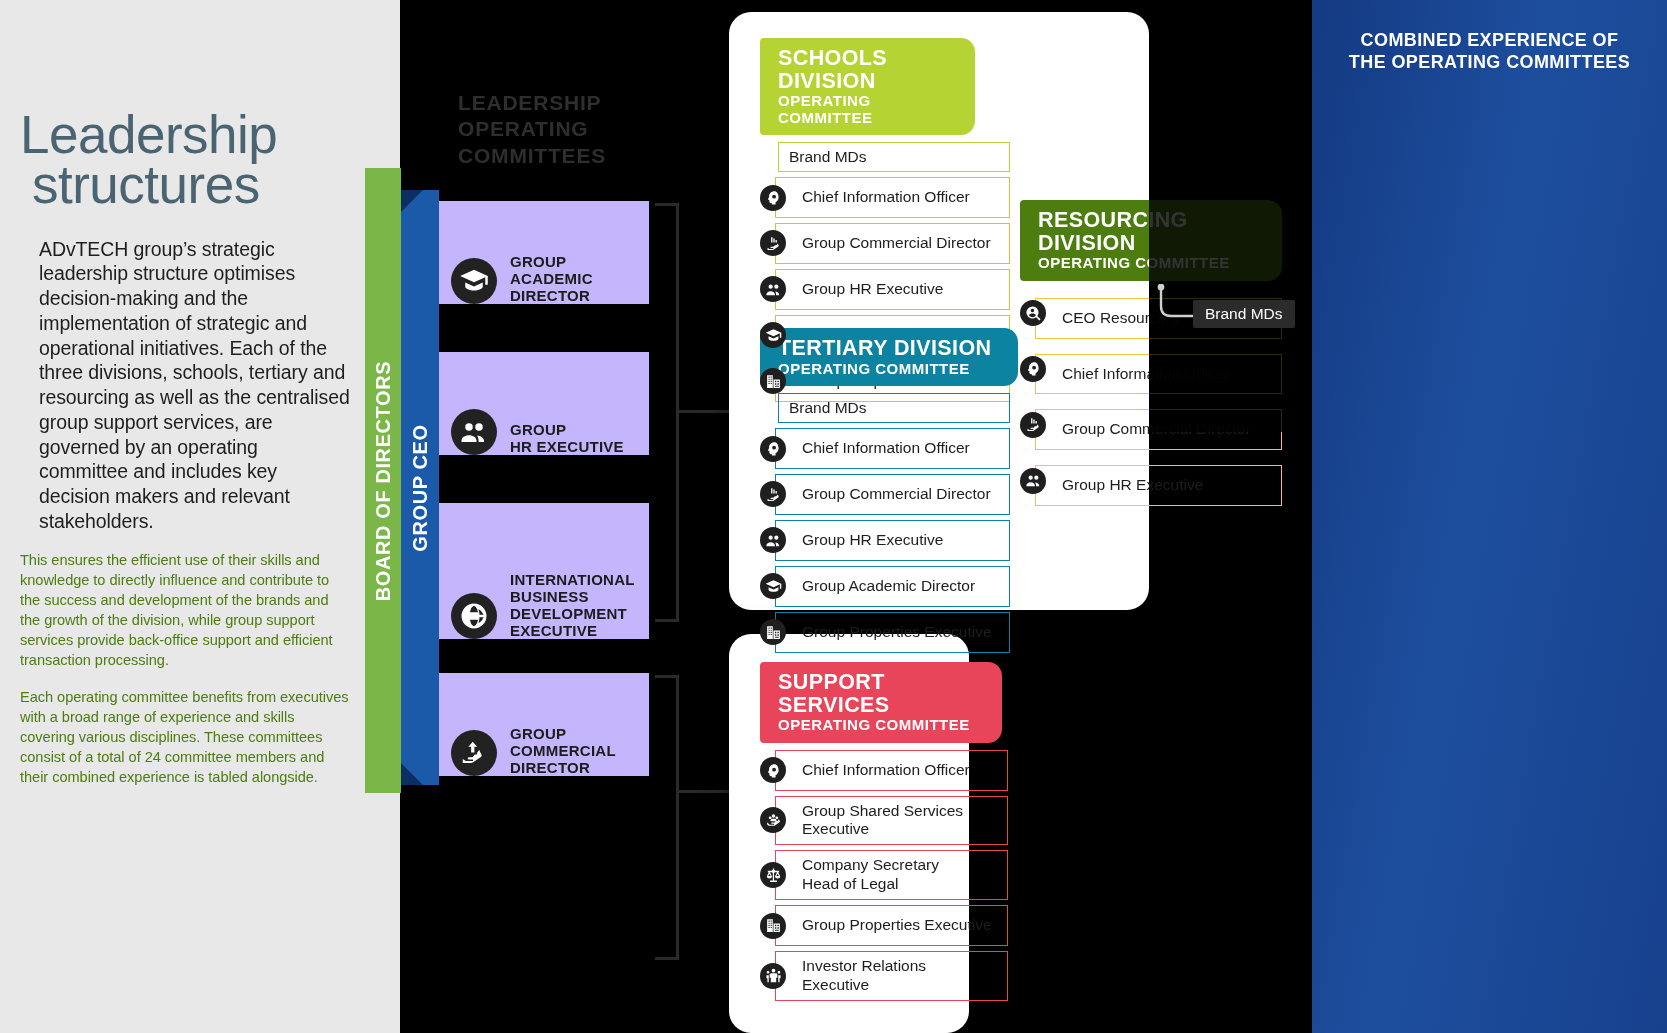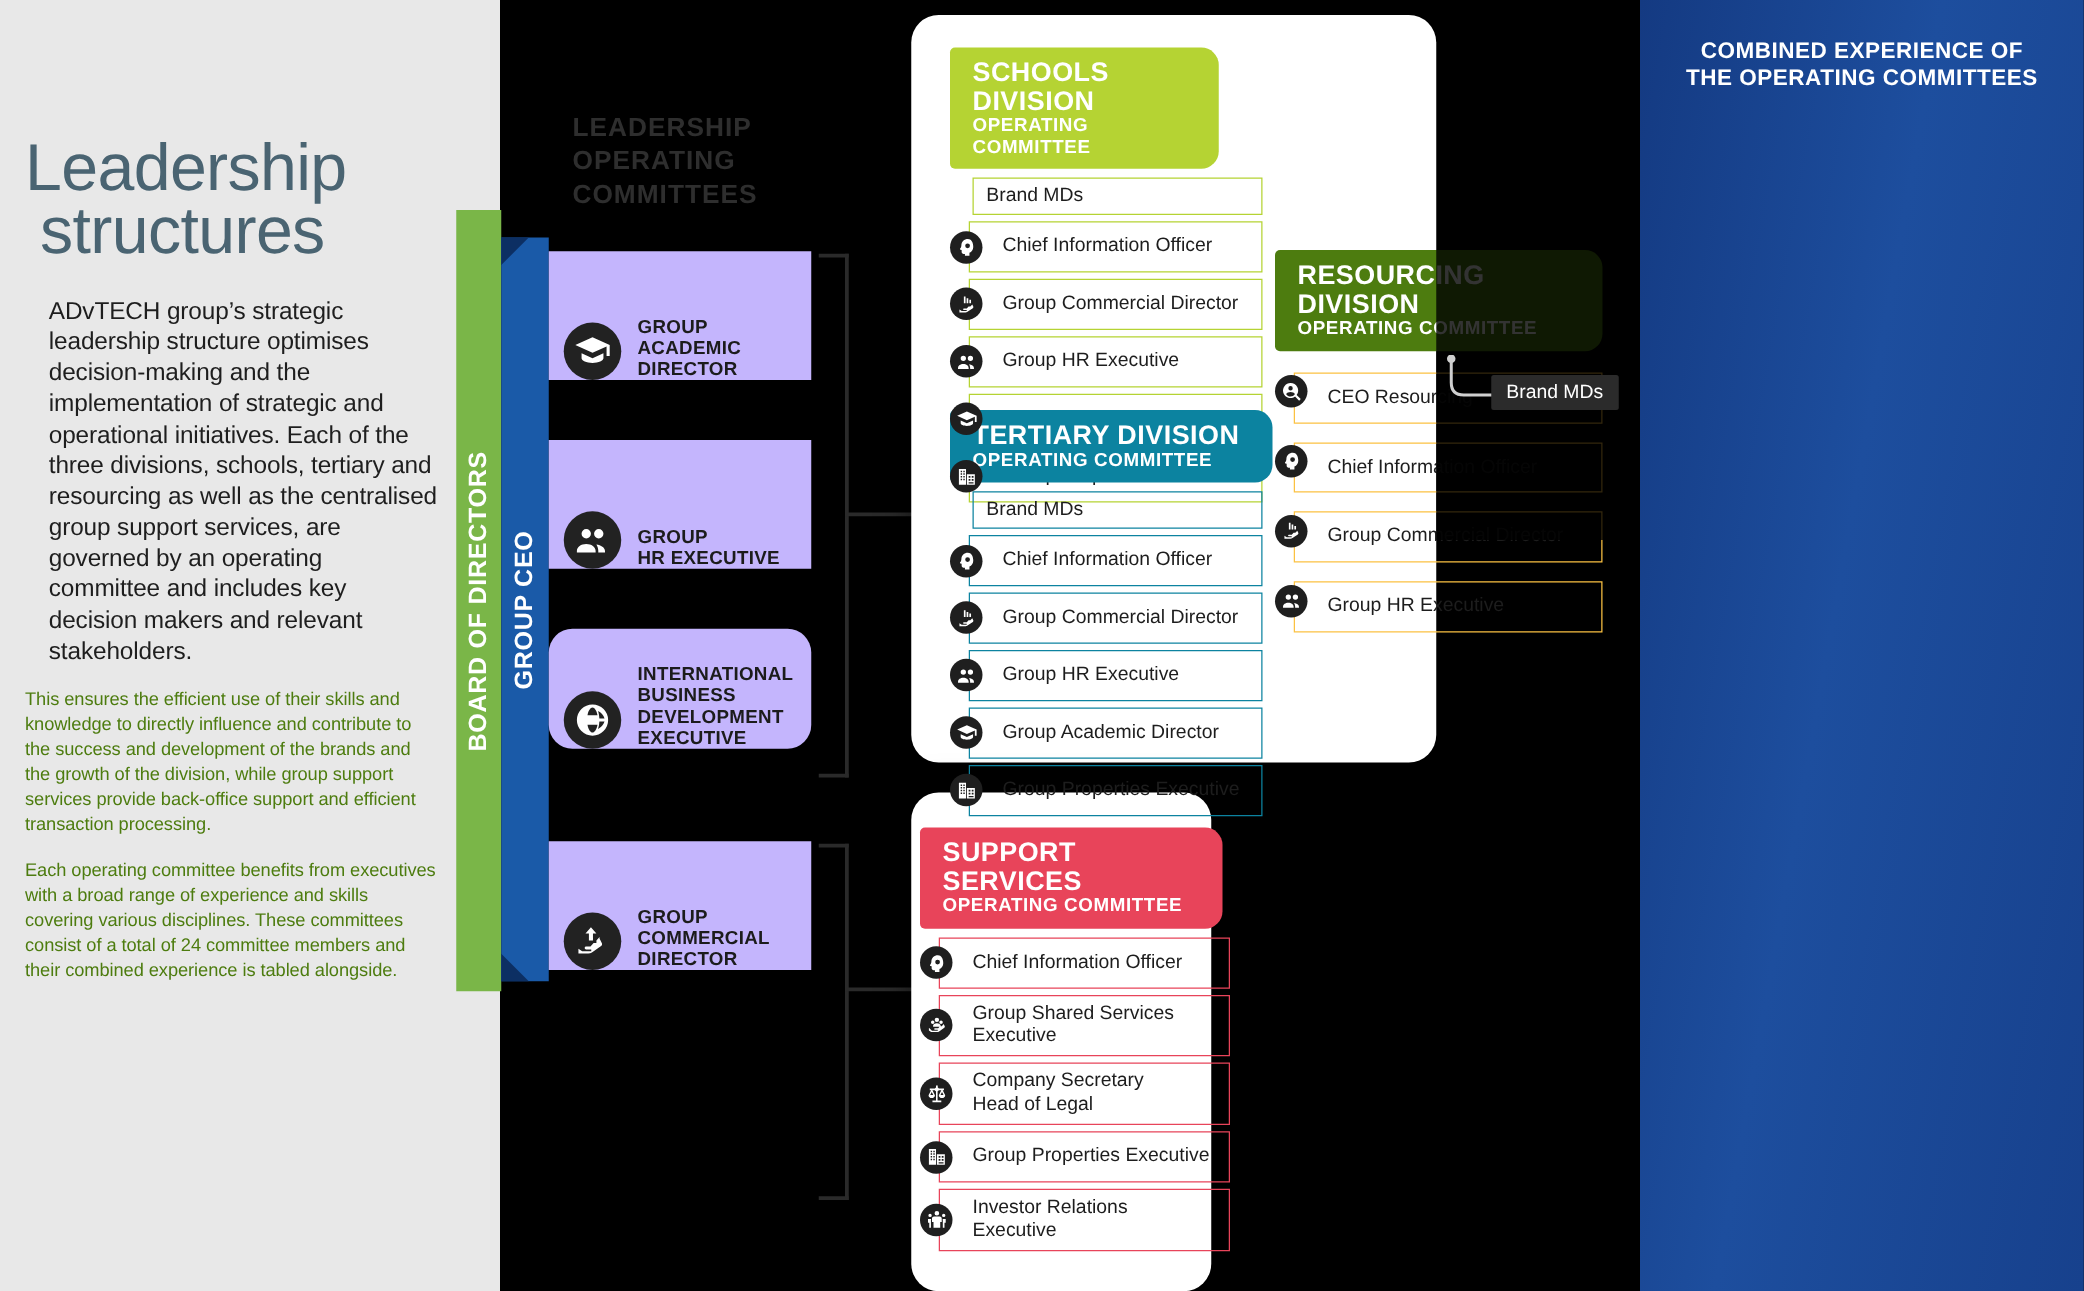--- a/index.html
+++ b/index.html
@@ -212,21 +212,21 @@
         <span class="rtxt">GROUP<br>ACADEMIC<br>DIRECTOR</span>
       </div>
       <div class="roleCard" style="top: 352px; height: 103px;">
         <span class="ico">
           <svg viewBox="0 0 24 24">
             <path d="M8 11a3 3 0 1 0 0-6 3 3 0 0 0 0 6zm8 0a3 3 0 1 0 0-6 3 3 0 0 0 0 6zM2 19c0-2.7 2.7-4.5 6-4.5s6 1.8 6 4.5v1H2v-1zm12.5-4.2c2.9.3 5.5 2 5.5 4.2v1h-4.3v-1c0-1.6-.5-3-1.2-4.2z"></path>
           </svg>
         </span>
         <span class="rtxt">GROUP<br>HR EXECUTIVE</span>
       </div>
-      <div class="roleCard" style="top: 503px; height: 96px; border-radius: 19px;">
+      <div class="roleCard" style="top: 503px; height: 136px;">
         <span class="ico">
           <svg viewBox="0 0 24 24">
             <path d="M12 2a10 10 0 1 0 0 20 10 10 0 0 0 0-20zm0 2c1.3 0 2.7 2 3.2 5H8.8C9.3 6 10.7 4 12 4zM4.3 11h3.3c.1-1.8.4-3.4.9-4.7A8.1 8.1 0 0 0 4.3 11zm0 2a8.1 8.1 0 0 0 4.2 4.7c-.5-1.3-.8-2.9-.9-4.7H4.3zM12 20c-1.3 0-2.7-2-3.2-5h6.4c-.5 3-1.9 5-3.2 5zm3.5-2.3c.5-1.3.8-2.9.9-4.7h3.3a8.1 8.1 0 0 1-4.2 4.7zM16.4 11c-.1-1.8-.4-3.4-.9-4.7a8.1 8.1 0 0 1 4.2 4.7h-3.3z"></path>
           </svg>
         </span>
         <span class="rtxt">INTERNATIONAL<br>BUSINESS<br>DEVELOPMENT<br>EXECUTIVE</span>
       </div>
       <div class="roleCard" style="top: 673px; height: 103px;">
         <span class="ico">
           <svg viewBox="0 0 24 24">
@@ -331,21 +331,21 @@
         <div class="memRow">
           <span class="mico">
             <svg viewBox="0 0 24 24">
               <path d="M3 3v18h8V3H3zm2 2h1.6v1.7H5V5zm3 0h1.6v1.7H8V5zM5 8h1.6v1.7H5V8zm3 0h1.6v1.7H8V8zm-3 3h1.6v1.7H5V11zm3 0h1.6v1.7H8V11zm-3 3h1.6v1.7H5V14zm3 0h1.6v1.7H8V14zM12 9v12h9V9h-9zm2 2h2v2h-2v-2zm3.5 0h2v2h-2v-2zM14 14.5h2v2h-2v-2zm3.5 0h2v2h-2v-2zM14 18h5.5v1.5H14V18z"></path>
             </svg>
           </span>
           <span class="mbox" style="border:1.6px solid #0c83a0">Group Properties Executive</span>
         </div>
       </div>
     </div>
-  <div class="divBlock" id="blk-support" style="left: 736px; top: 662px; width: 248px;">
+  <div class="divBlock" id="blk-support" style="left: 760px; top: 662px; width: 248px;">
       <div class="divHead" style="background:#e8445a;width:242px">
         <div class="h1">SUPPORT SERVICES</div>
         <div class="h2">OPERATING COMMITTEE</div>
       </div>
       <div class="rowList">
         <div class="memRow">
           <span class="mico">
             <svg viewBox="0 0 24 24">
               <path d="M13.2 3C9 3 5.8 6.1 5.8 10.1c0 1.6-.5 2.7-1.4 3.8-.4.5-.2 1.2.4 1.3l1.3.3v2.3c0 1.2 1 2.2 2.2 2.2h1.5V22h5.1v-3.4c2.5-1.1 4.3-3.6 4.3-6.6C19.2 6.5 16.8 3 13.2 3zm-.4 5.1a2.7 2.7 0 1 1 0 5.4 2.7 2.7 0 0 1 0-5.4z"></path>
             </svg>

